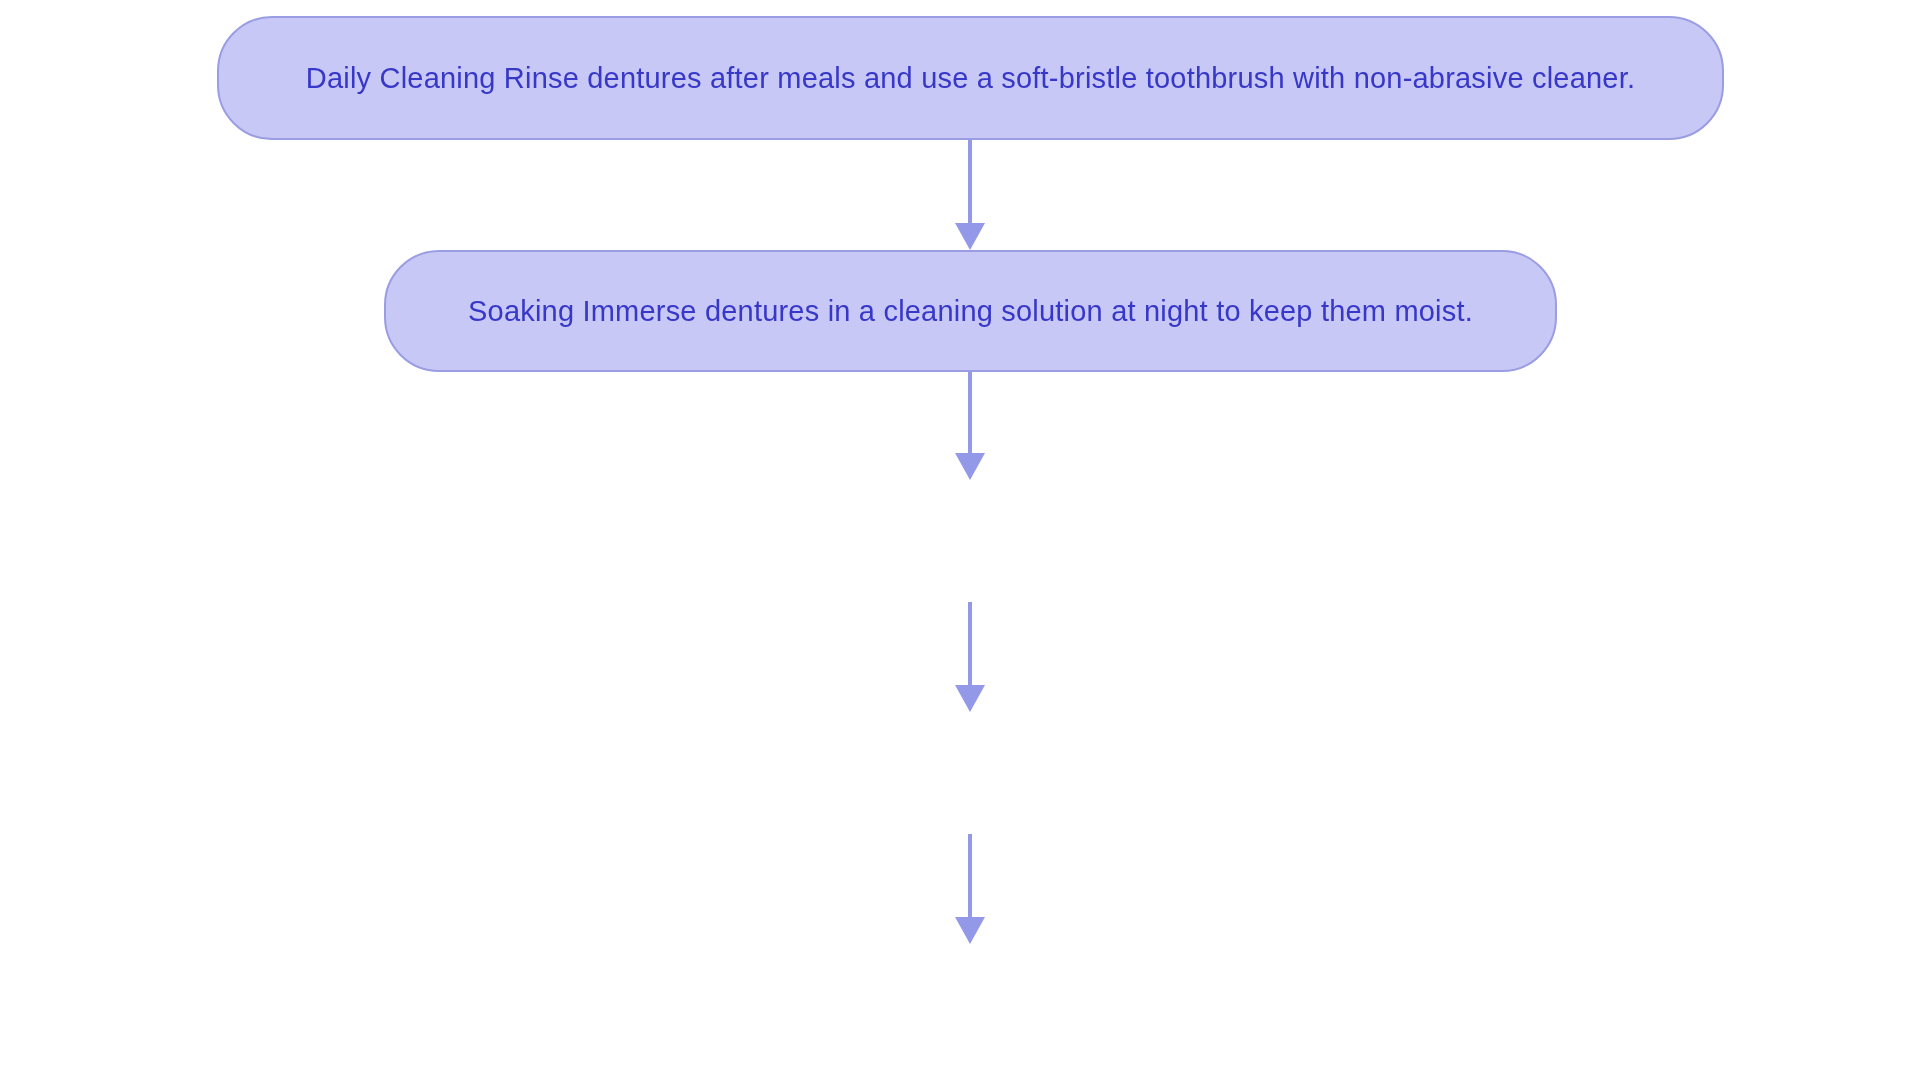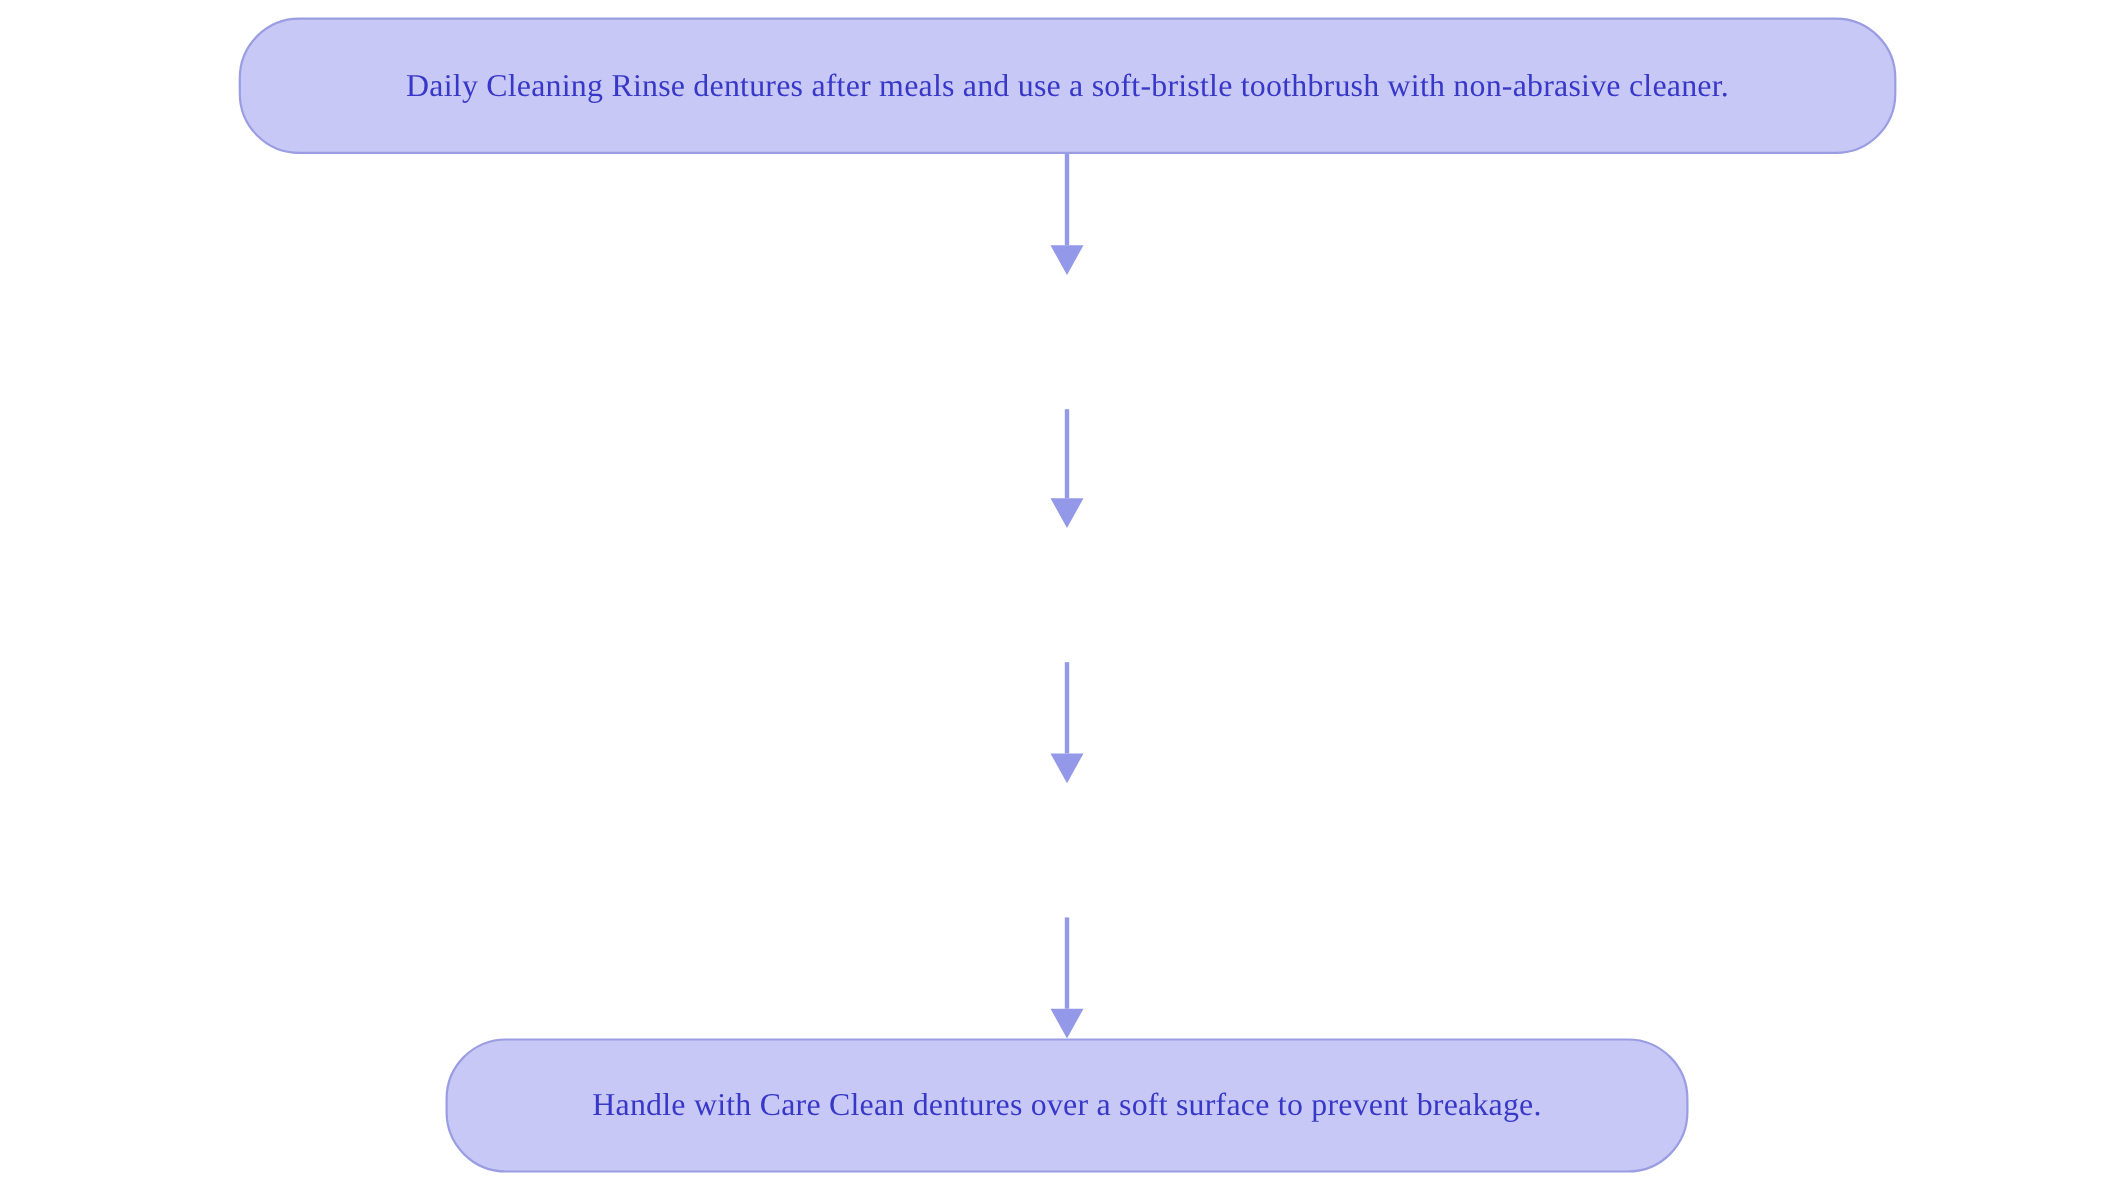--- a/index.html
+++ b/index.html
@@ -13,21 +13,20 @@
   html, body {
     width: 1920px; height: 1083px;
     background: var(--bg);
     font-family: "Liberation Sans", sans-serif;
     overflow: hidden;
   }
   .canvas {
     position: relative;
     width: 1764px; height: 1083px;
     background: var(--bg);
-    font-family: Liberation Serif, serif;
   }
   .node {
     position: absolute;
     background: var(--node-fill);
     border: 2px solid var(--node-border);
     border-radius: 55px;
     display: flex;
     align-items: center;
     justify-content: center;
     text-align: center;
@@ -76,35 +75,35 @@
 
   <div class="node n1">
     <span class="node-label">Daily Cleaning Rinse dentures after meals and use a soft-bristle toothbrush with non-abrasive cleaner.</span>
   </div>
 
   <div class="arrow a1">
     <div class="arrow-line"></div>
     <div class="arrow-head"></div>
   </div>
 
+  <div class="node n2">
+    <span class="node-label">Soaking Immerse dentures in a cleaning solution at night to keep them moist.</span>
+  </div>
 
   <div class="arrow a2">
     <div class="arrow-line"></div>
     <div class="arrow-head"></div>
   </div>
 
 
   <div class="arrow a3">
     <div class="arrow-line"></div>
     <div class="arrow-head"></div>
   </div>
 
 
   <div class="arrow a4">
     <div class="arrow-line"></div>
     <div class="arrow-head"></div>
   </div>
 
-  <div class="node n5">
-    <span class="node-label">Handle with Care Clean dentures over a soft surface to prevent breakage.</span>
-  </div>
 
 </div>
 
 </body></html>

